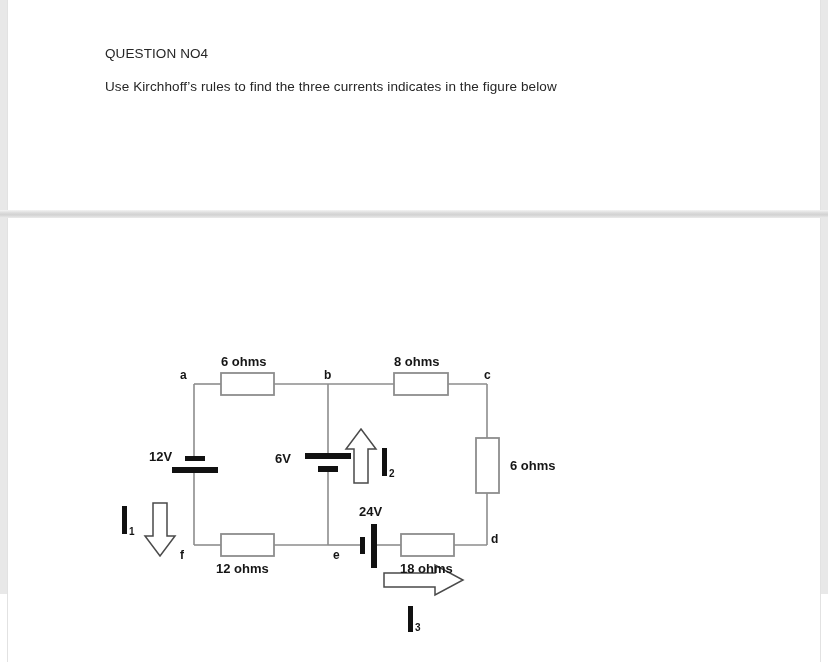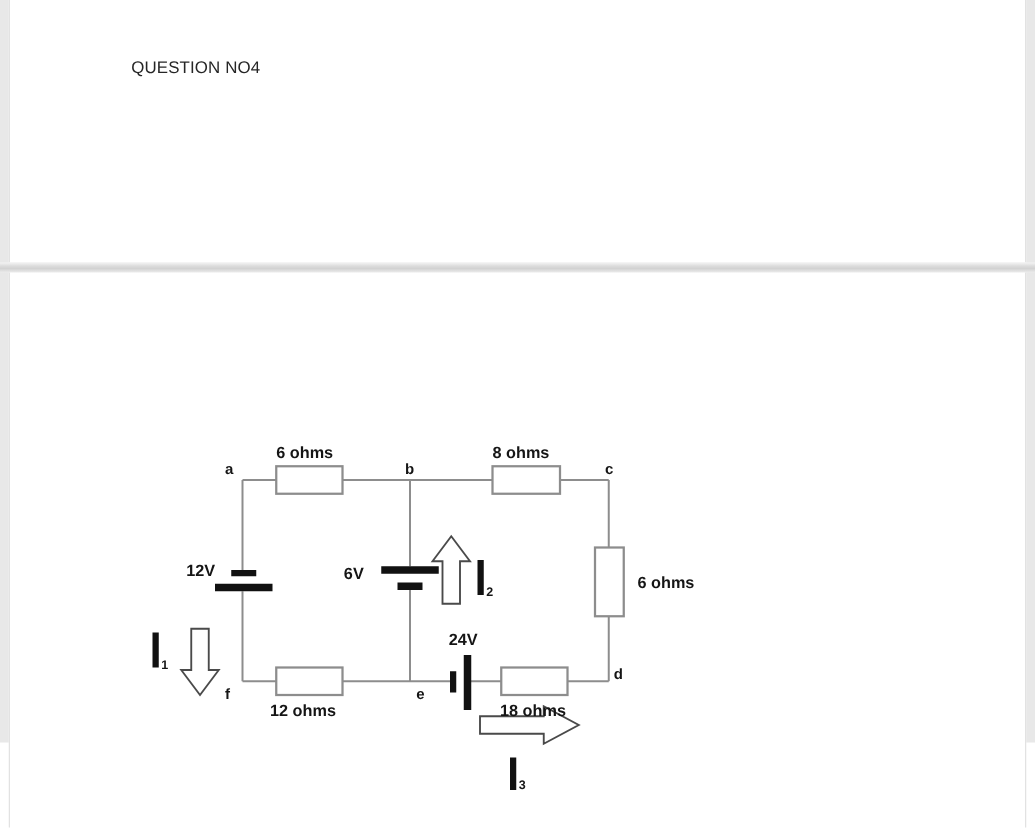--- a/index.html
+++ b/index.html
@@ -118,20 +118,21 @@
     fill: #111111;
   }
 </style>
 </head>
 <body>
 
 <div class="page">
 
   <div class="panel-top">
     <div class="q-title">QUESTION NO4</div>
+    <div class="q-body">Use Kirchhoff’s rules to find the three currents indicates in the figure below</div>
   </div>
 
   <div class="divider"></div>
 
   <div class="panel-bottom">
     <div class="figure-wrap">
       <svg class="figure-svg" width="814" height="444" viewBox="0 0 814 444" xmlns="http://www.w3.org/2000/svg">
 
         <g>
           <line class="wire" x1="186" y1="166" x2="213" y2="166"></line>

